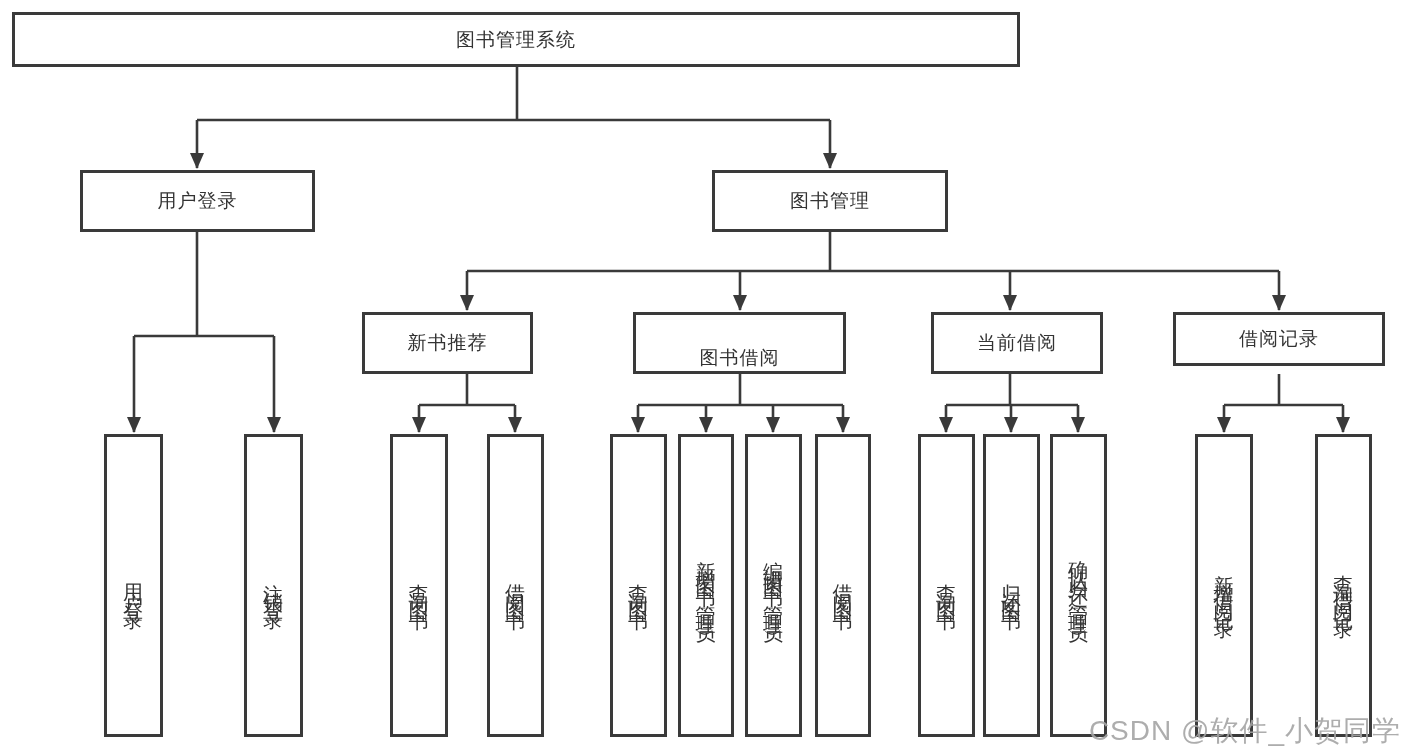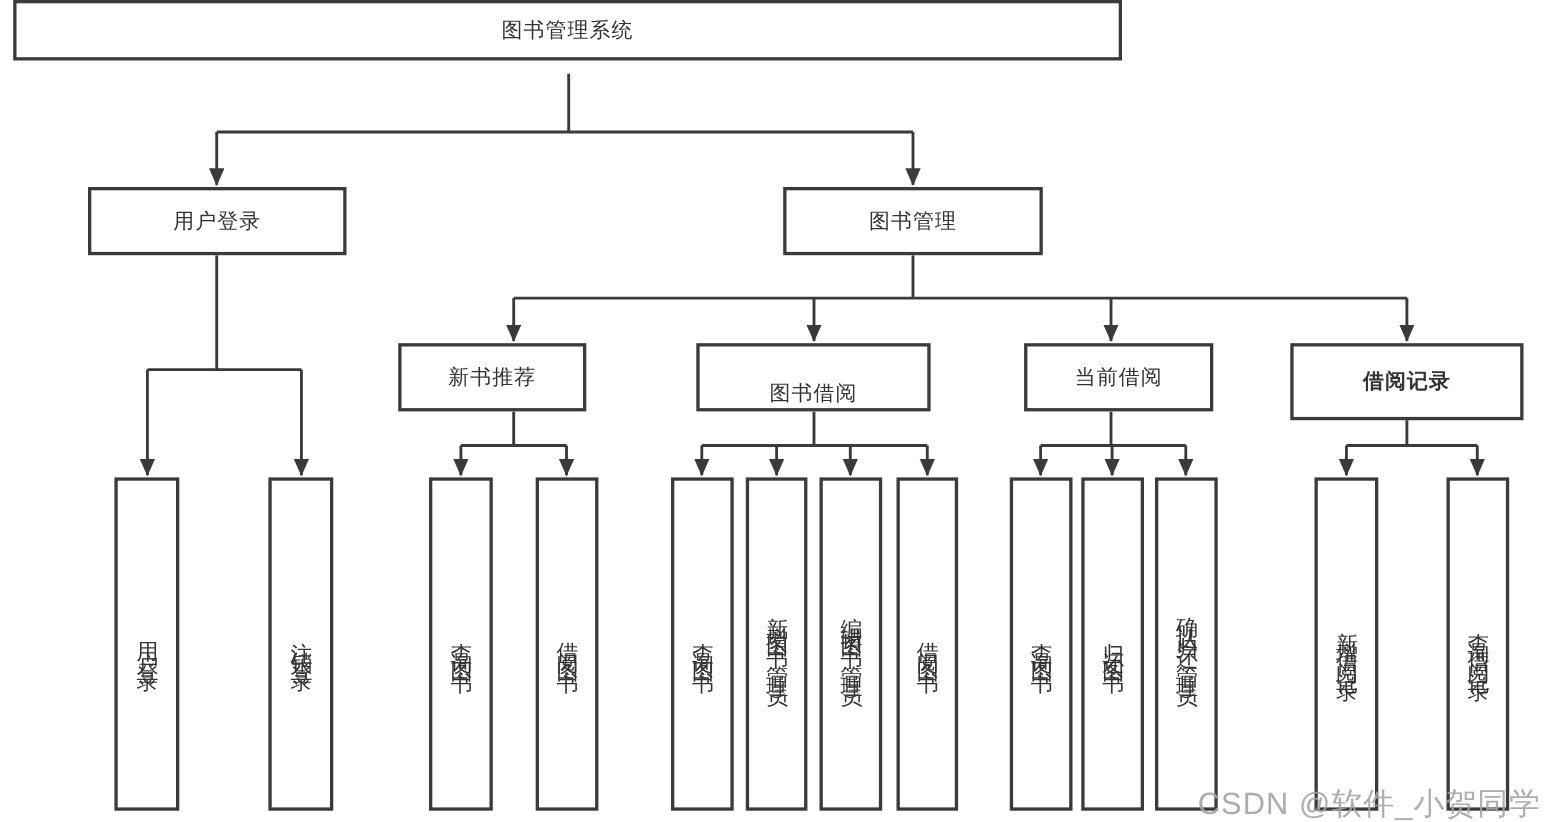--- a/index.html
+++ b/index.html
@@ -115,41 +115,41 @@
     <line class="line" x1="843" y1="405" x2="843" y2="432" marker-end="url(#arrow)"></line>
 
     <line class="line" x1="946" y1="405" x2="946" y2="432" marker-end="url(#arrow)"></line>
     <line class="line" x1="1011" y1="405" x2="1011" y2="432" marker-end="url(#arrow)"></line>
     <line class="line" x1="1078" y1="405" x2="1078" y2="432" marker-end="url(#arrow)"></line>
 
     <line class="line" x1="1224" y1="405" x2="1224" y2="432" marker-end="url(#arrow)"></line>
     <line class="line" x1="1343" y1="405" x2="1343" y2="432" marker-end="url(#arrow)"></line>
   </svg>
 
-  <div class="hbox" style="left:12px; top:0; width:1008px; height:55px;">
+  <div class="hbox" style="left:12px; top:12px; width:1008px; height:55px;">
     <span>图书管理系统</span>
   </div>
 
   <div class="hbox" style="left:80px; top:170px; width:235px; height:62px;">
     <span>用户登录</span>
   </div>
   <div class="hbox" style="left:712px; top:170px; width:236px; height:62px;">
     <span>图书管理</span>
   </div>
 
   <div class="hbox" style="left:362px; top:312px; width:171px; height:62px;">
     <span>新书推荐</span>
   </div>
   <div class="hbox" style="left:633px; top:312px; width:213px; height:62px;align-items:flex-end;">
     <span>图书借阅</span>
   </div>
   <div class="hbox" style="left:903px; top:312px; width:172px; height:62px;margin-left:28px;">
     <span>当前借阅</span>
   </div>
-  <div class="hbox" style="left:1173px; top:312px; width:212px; height:70px;font-weight:bold;">
+  <div class="hbox" style="left:1173px; top:312px; width:212px; height:54px;">
     <span>借阅记录</span>
   </div>
 
   <div class="vbox" style="left:104px; width:59px;">
     <span>用户登录</span>
   </div>
   <div class="vbox" style="left:244px; width:59px;">
     <span>注销登录</span>
   </div>
 

